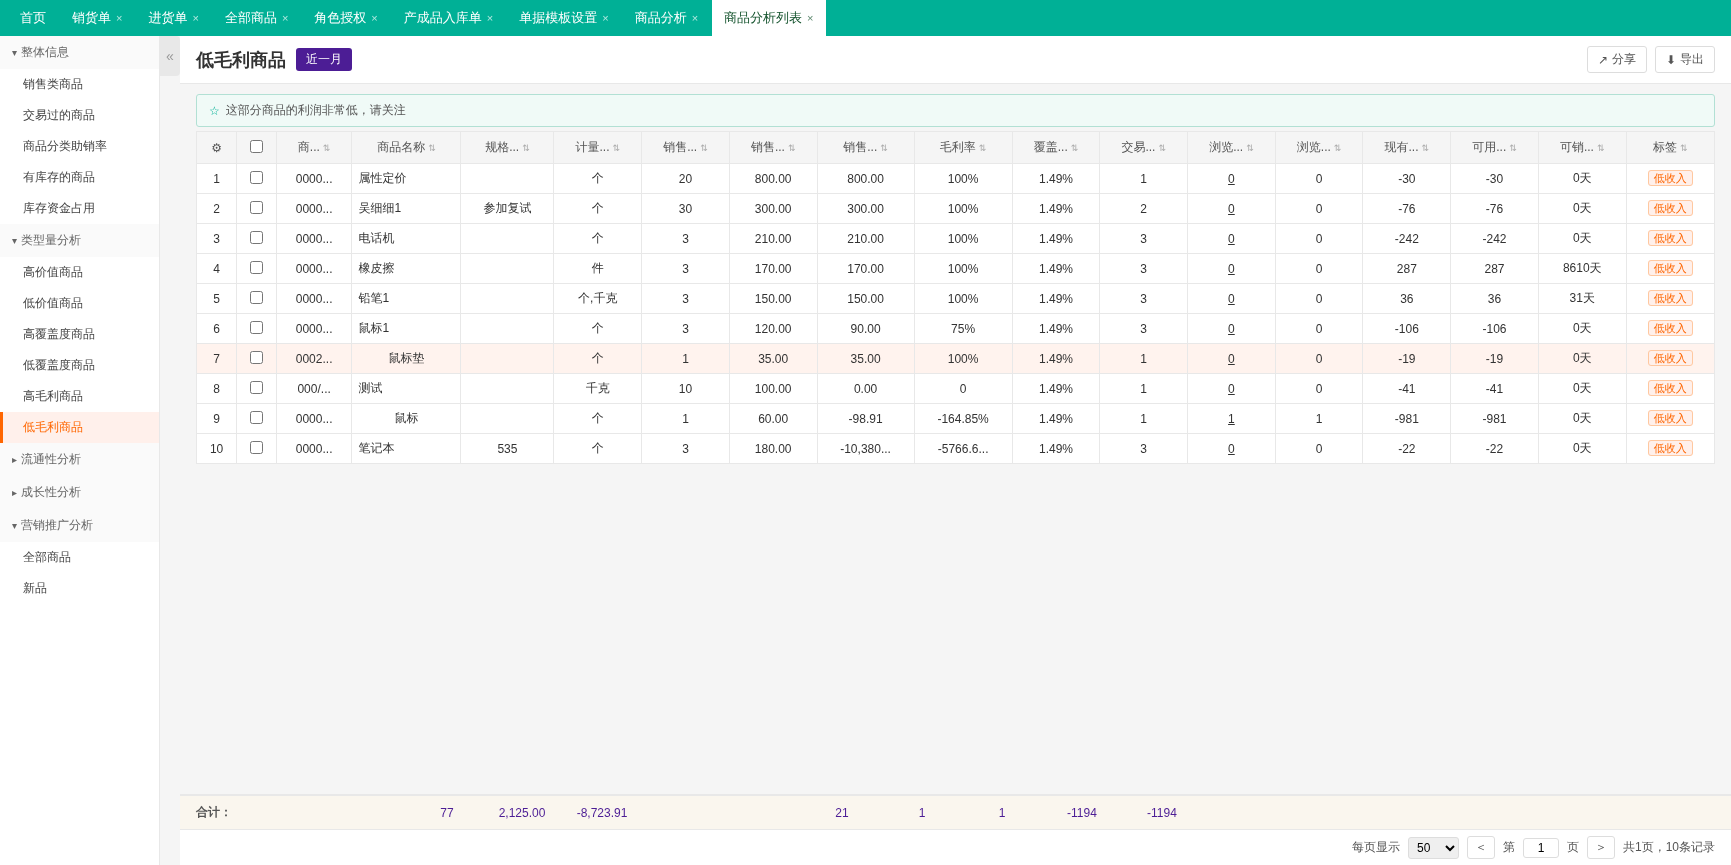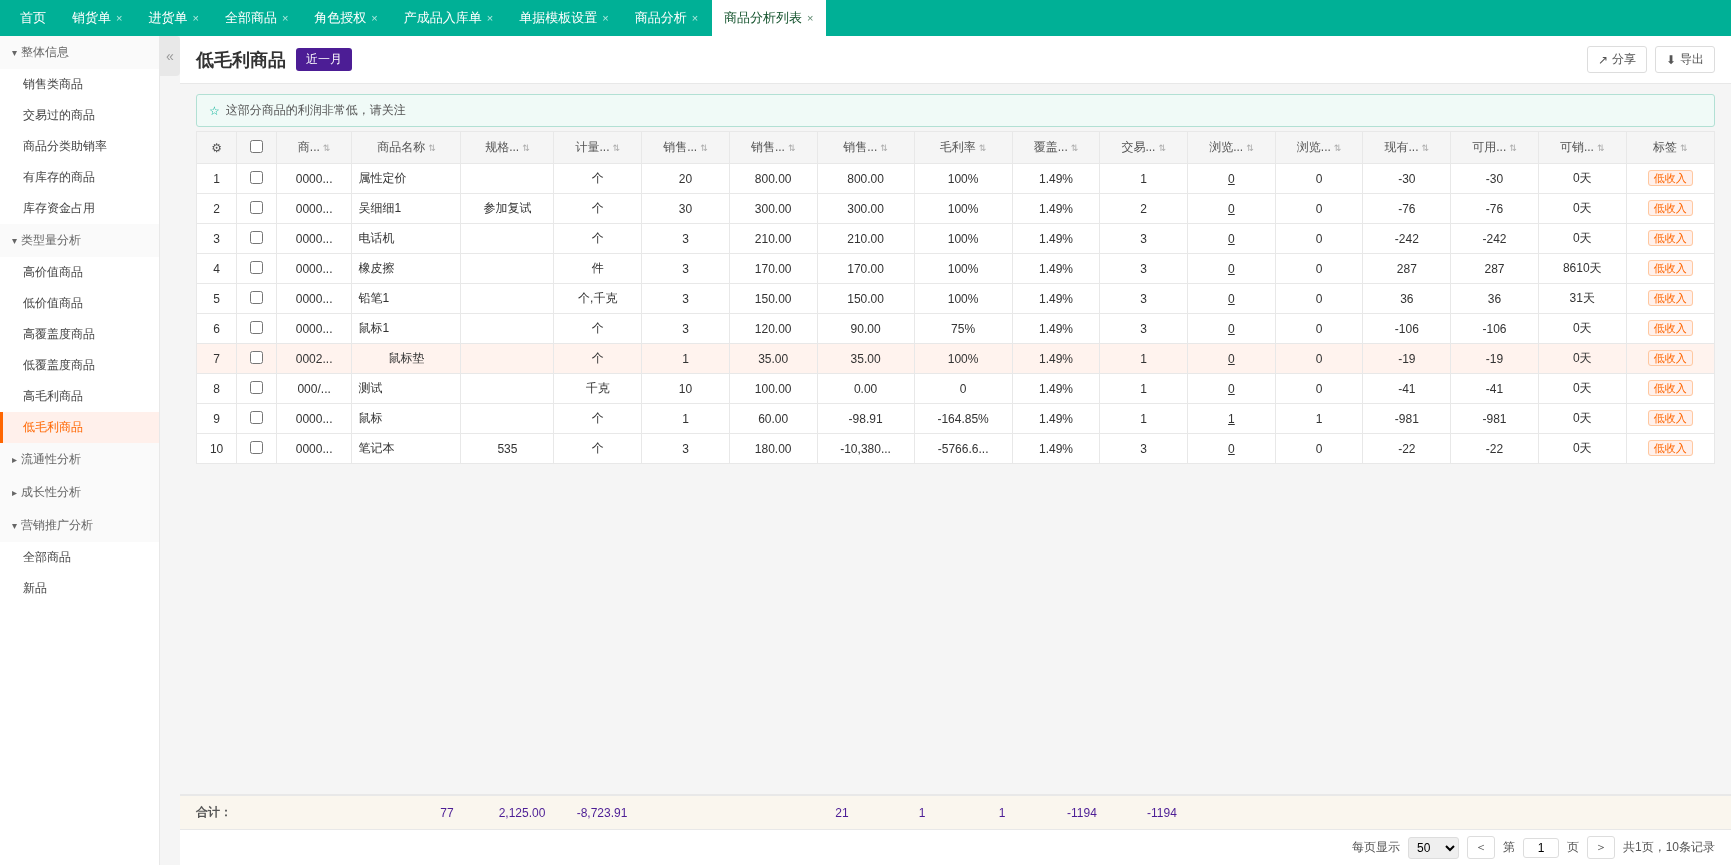--- a/index.html
+++ b/index.html
@@ -565,21 +565,21 @@
     <td>0</td>
     <td class="text-red">-41</td>
     <td class="text-red">-41</td>
     <td class="text-red">0天</td>
     <td><span class="tag-low-income">低收入</span></td>
   </tr>
             <tr>
     <td>9</td>
     <td><input type="checkbox" style=""></td>
     <td>0000...</td>
-    <td style="text-align:left;">鼠标</td>
+    <td style="text-align:center;">鼠标</td>
     <td></td>
     <td>个</td>
     <td>1</td>
     <td>60.00</td>
     <td class="text-red">-98.91</td>
     <td class="text-red">-164.85%</td>
     <td>1.49%</td>
     <td>1</td>
     <td><span class="link-underline">1</span></td>
     <td>1</td>

